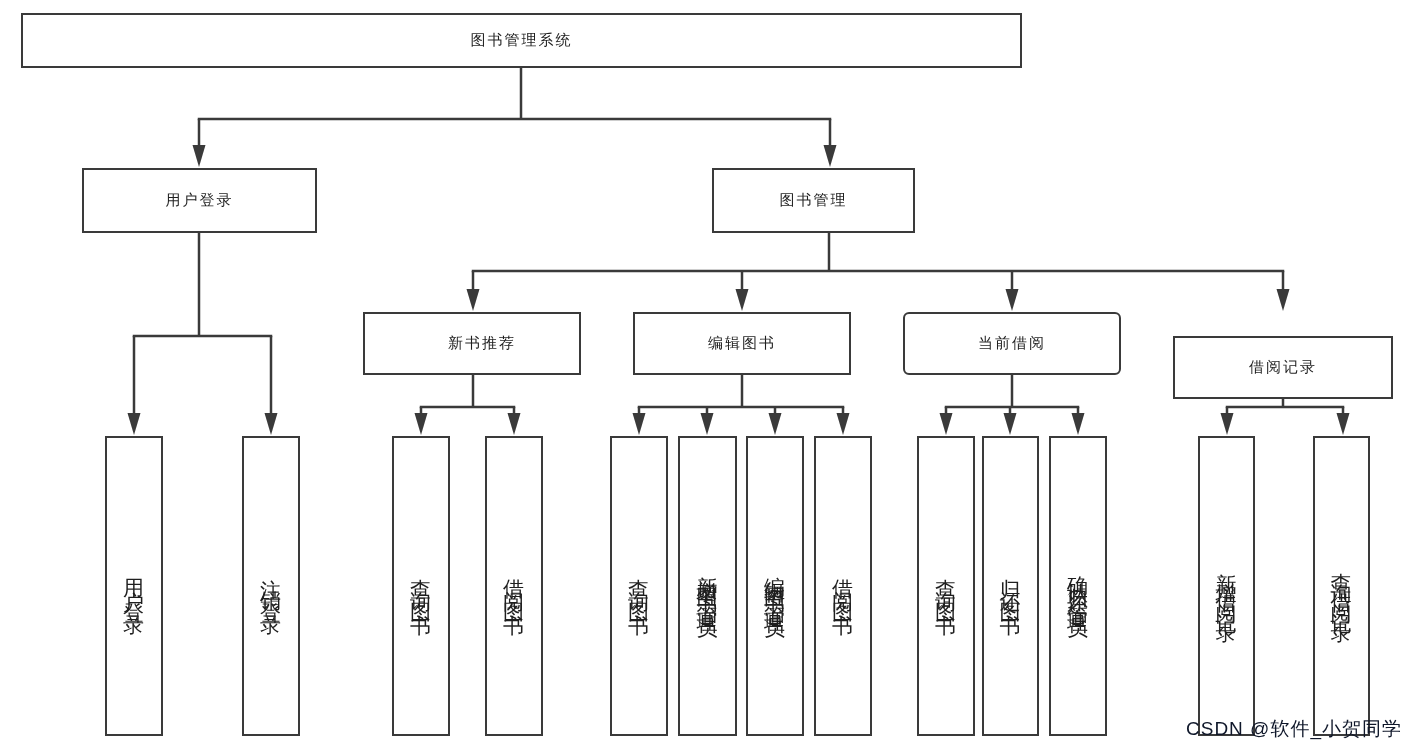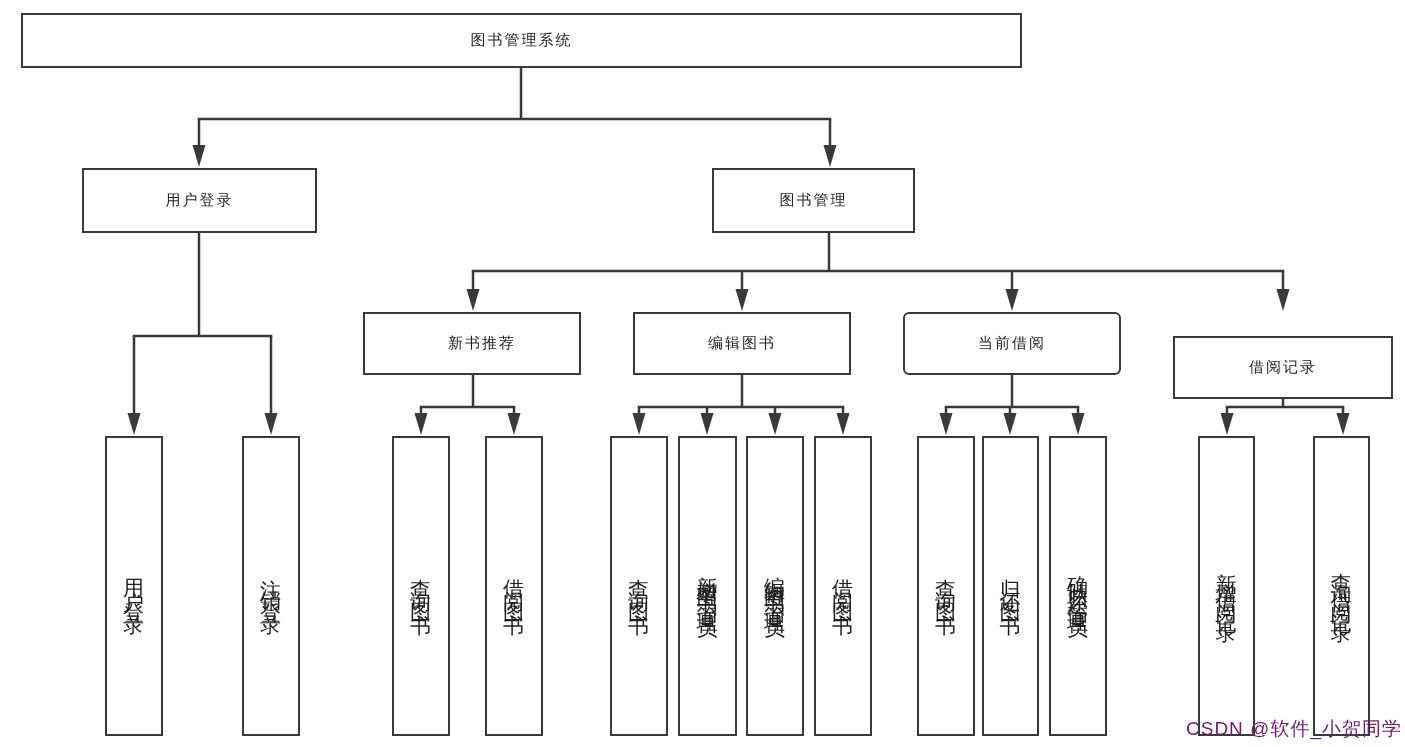--- a/index.html
+++ b/index.html
@@ -39,21 +39,21 @@
     line-height: 1;
     white-space: nowrap;
   }
   .vnode.mid span { letter-spacing: 10px; }
   .vnode.long span { letter-spacing: 6px; }
   .watermark {
     position: absolute;
     left: 1186px;
     top: 716px;
     font-size: 19px;
-    color: #701a75;
+    color: #0f172a;
     white-space: nowrap;
     letter-spacing: 1px;
   }
 </style>
 </head>
 <body>
 
 <div class="canvas">
 
   <svg class="connectors" viewBox="0 0 1405 747" xmlns="http://www.w3.org/2000/svg" stroke="#3a3a3a" stroke-width="2.5" fill="#3a3a3a">

